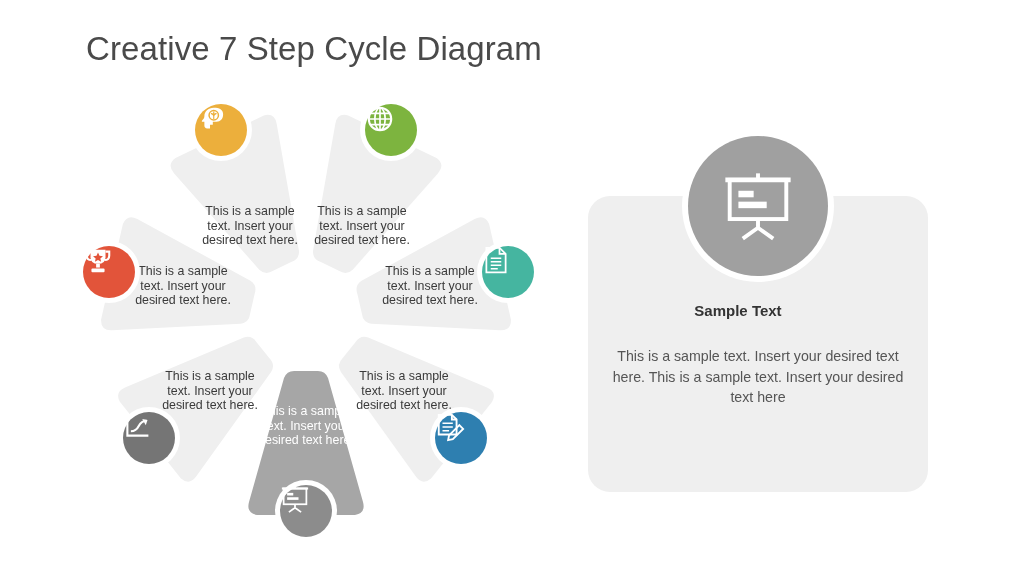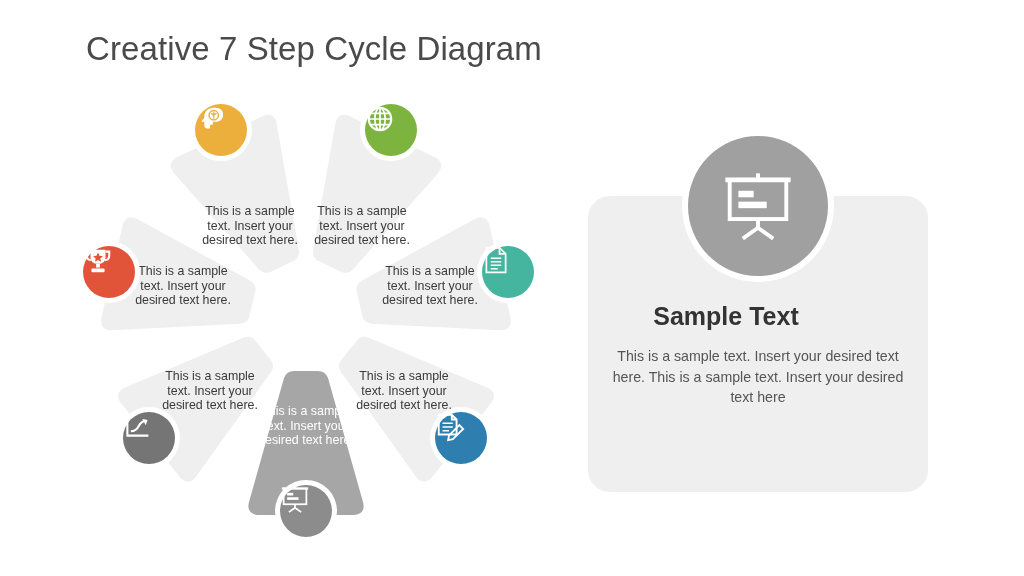--- a/index.html
+++ b/index.html
@@ -63,22 +63,22 @@
     background:#efefef;
   }
   .card-badge{
     position:absolute;left:688px;top:136px;
     width:140px;height:140px;border-radius:50%;
     background:#a0a0a0;
     box-shadow:0 0 0 6px #ffffff;
     display:flex;align-items:center;justify-content:center;
   }
   .card-title{
-    position:absolute;left:556px;top:302px;width:340px;
-    text-align:center;font-size:25px;font-weight:bold;color:#333333;
+    position:absolute;left:568px;top:302px;width:340px;
+    text-align:center;font-size:15px;font-weight:bold;color:#333333;
   }
   .card-body{
     position:absolute;left:608px;top:346px;width:300px;
     text-align:center;font-size:14.2px;line-height:20.6px;color:#555555;
   }
 </style>
 </head>
 <body>
 
 <div class="slide">

